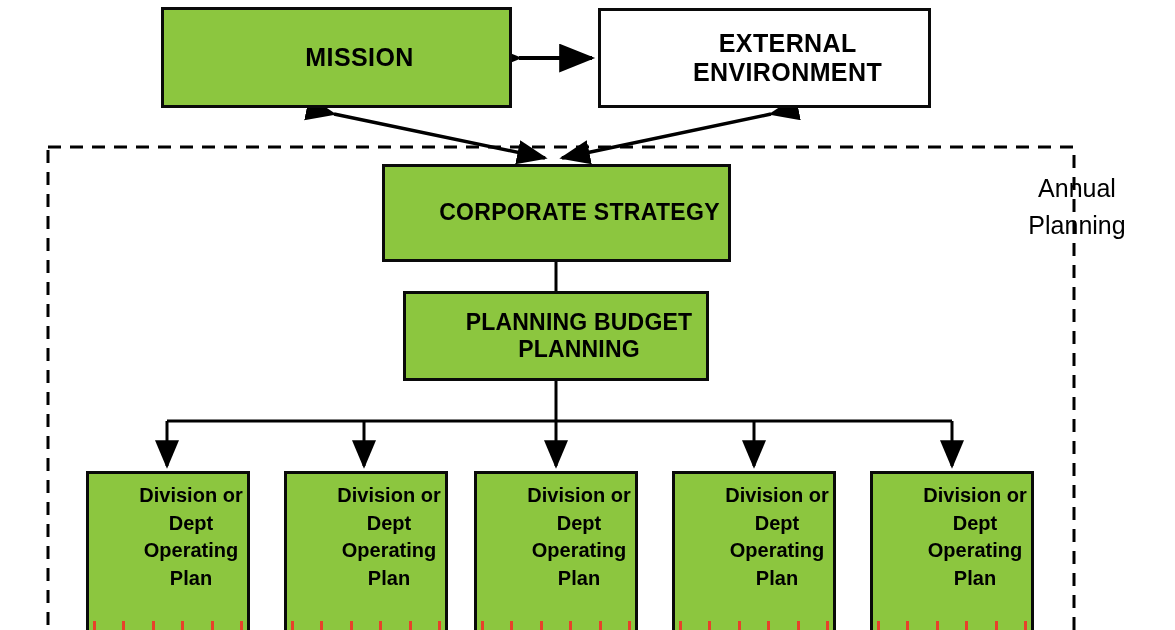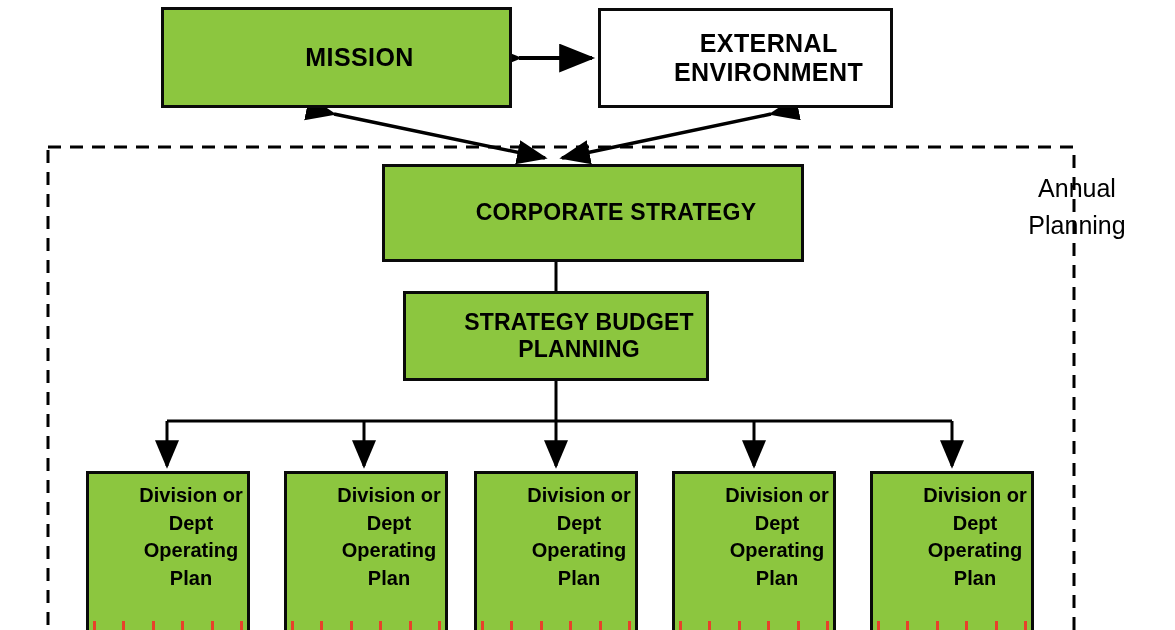--- a/index.html
+++ b/index.html
@@ -40,25 +40,25 @@
     padding-left: 46px;
   }
   .node.green { background: #8CC63F; }
   .node.white { background: #ffffff; }
 
   .node-mission {
     left: 161px; top: 7px; width: 351px; height: 101px;
     font-size: 25px; letter-spacing: 0.4px;
   }
   .node-external {
-    left: 598px; top: 8px; width: 295px; height: 100px;
+    left: 598px; top: 8px; width: 333px; height: 100px;
     font-size: 25px; letter-spacing: 0.4px;
   }
   .node-corporate {
-    left: 382px; top: 164px; width: 422px; height: 98px;
+    left: 382px; top: 164px; width: 349px; height: 98px;
     font-size: 23px; letter-spacing: 0.3px;
   }
   .node-financial {
     left: 403px; top: 291px; width: 306px; height: 90px;
     font-size: 23px; letter-spacing: 0.2px;
   }
   .node-div {
     top: 471px; width: 164px; height: 166px;
     font-size: 20px; line-height: 1.38;
     align-items: flex-start;
@@ -147,21 +147,21 @@
 
   <div class="node green node-corporate">
     <div>
       <span class="lbl">CORPORATE</span>
       <span class="lbl">STRATEGY</span>
     </div>
   </div>
 
   <div class="node green node-financial">
     <div>
-      <span class="lbl">STRATEGY BUDGET</span>
+      <span class="lbl">PLANNING BUDGET</span>
       <span class="lbl">PLANNING</span>
     </div>
   </div>
 
   <div class="node green node-div" style="left:86px;">
     <div>
       <span class="lbl">Division or</span>
       <span class="lbl">Dept</span>
       <span class="lbl">Operating</span>
       <span class="lbl">Plan</span>

